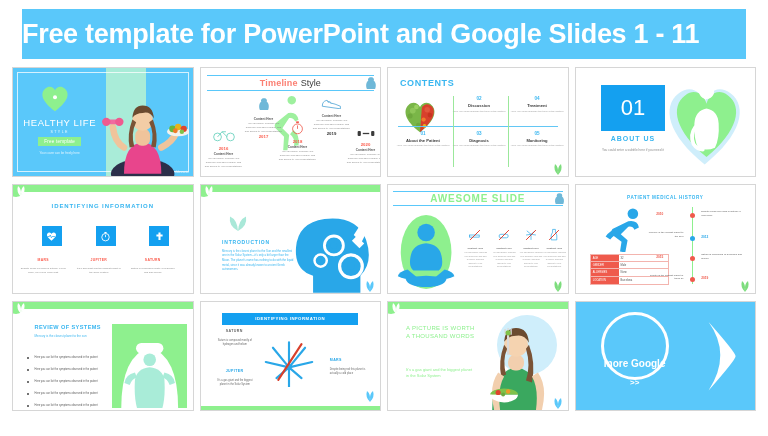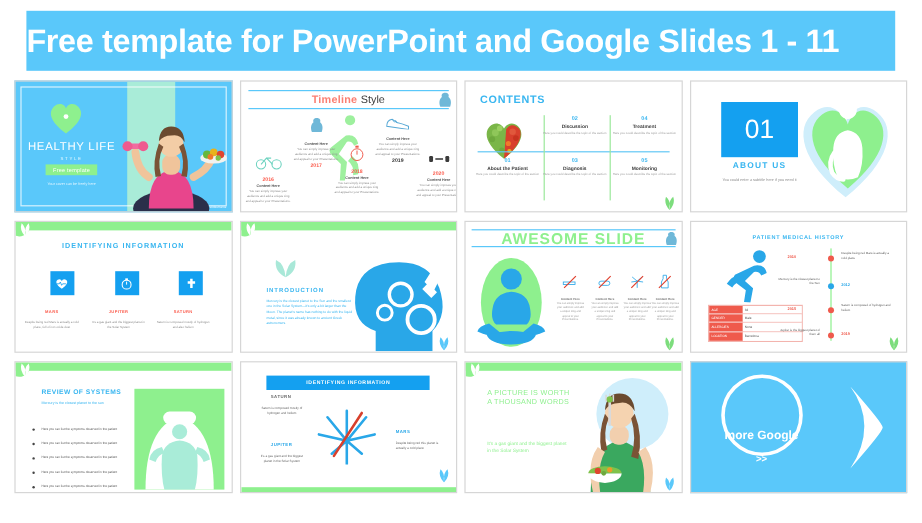--- a/index.html
+++ b/index.html
@@ -100,21 +100,21 @@
 
   
   .in-title{position:absolute;left:12%;top:50%;color:#39b6f0;font-size:5px;font-weight:700;letter-spacing:.8px;}
   .in-body{position:absolute;left:12%;top:59%;width:40%;color:#39b6f0;font-size:2.8px;line-height:1.65;}
   .in-leaf{position:absolute;left:14%;top:27%;width:24px;height:18px;}
   .in-head{position:absolute;right:-2%;bottom:0;width:58%;height:80%;}
 
   
   .aw-head{position:absolute;left:5px;top:6px;right:5px;height:15px;border-top:1px solid #5ac8fa;border-bottom:1px solid #5ac8fa;
            display:flex;align-items:center;justify-content:center;}
-  .aw-t{color:#8ef08e;font-size:13px;font-weight:700;letter-spacing:.8px;}
+  .aw-t{color:#8ef08e;font-size:10px;font-weight:700;letter-spacing:.8px;}
   .aw-fig{position:absolute;left:2%;top:22%;width:38%;height:76%;}
   .aw-col{position:absolute;top:40%;width:24px;text-align:center;}
   .aw-cap{font-size:2.5px;color:#6f6f6f;font-weight:700;}
   .aw-body{font-size:2.2px;color:#9a9a9a;line-height:1.6;margin-top:1px;}
 
   
   .pm-title{position:absolute;left:0;right:0;top:9%;text-align:center;color:#39b6f0;font-size:4.6px;font-weight:700;letter-spacing:.6px;}
   .pm-run{position:absolute;left:10%;top:20%;width:36%;height:42%;}
   .pm-tbl{position:absolute;left:8%;top:64%;width:44%;border:1px solid #f3b4ae;}
   .pm-row{display:flex;height:7.2px;border-bottom:1px solid #f3b4ae;}

